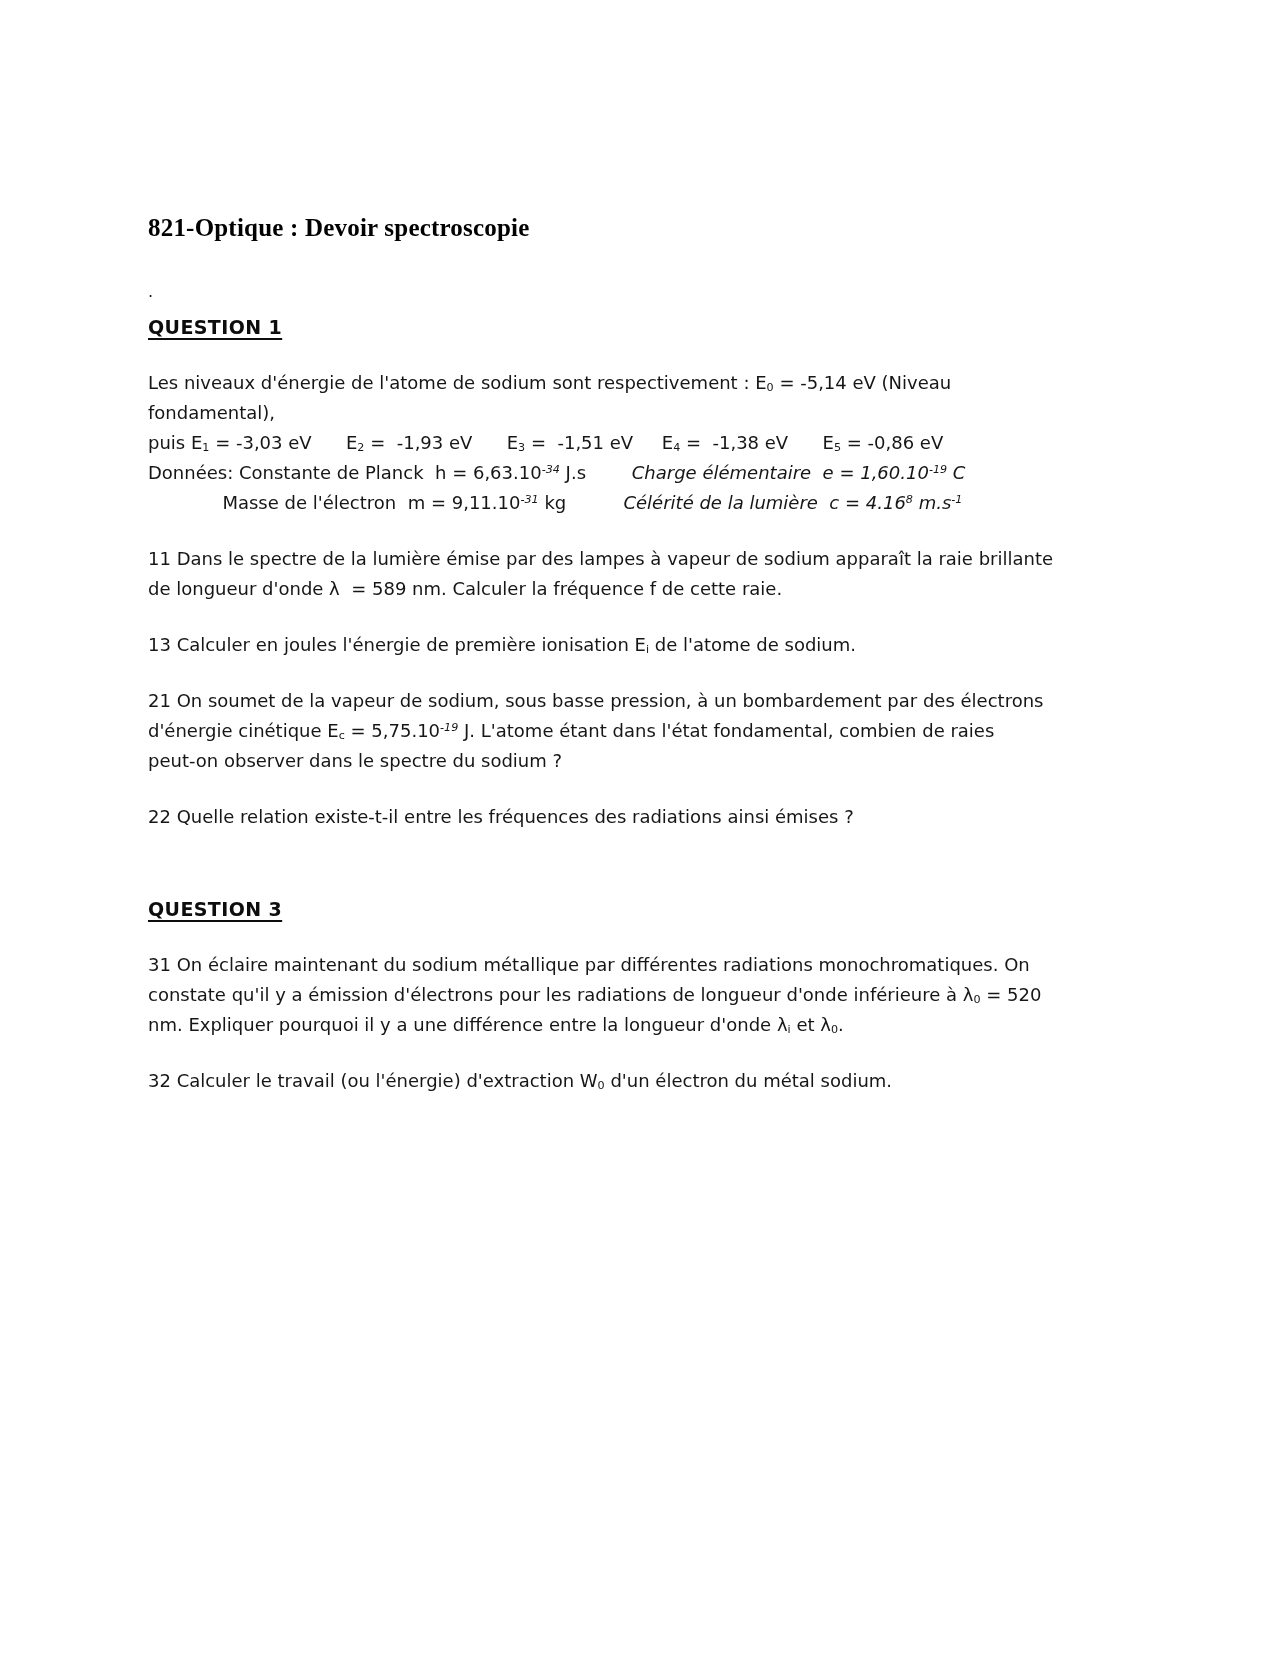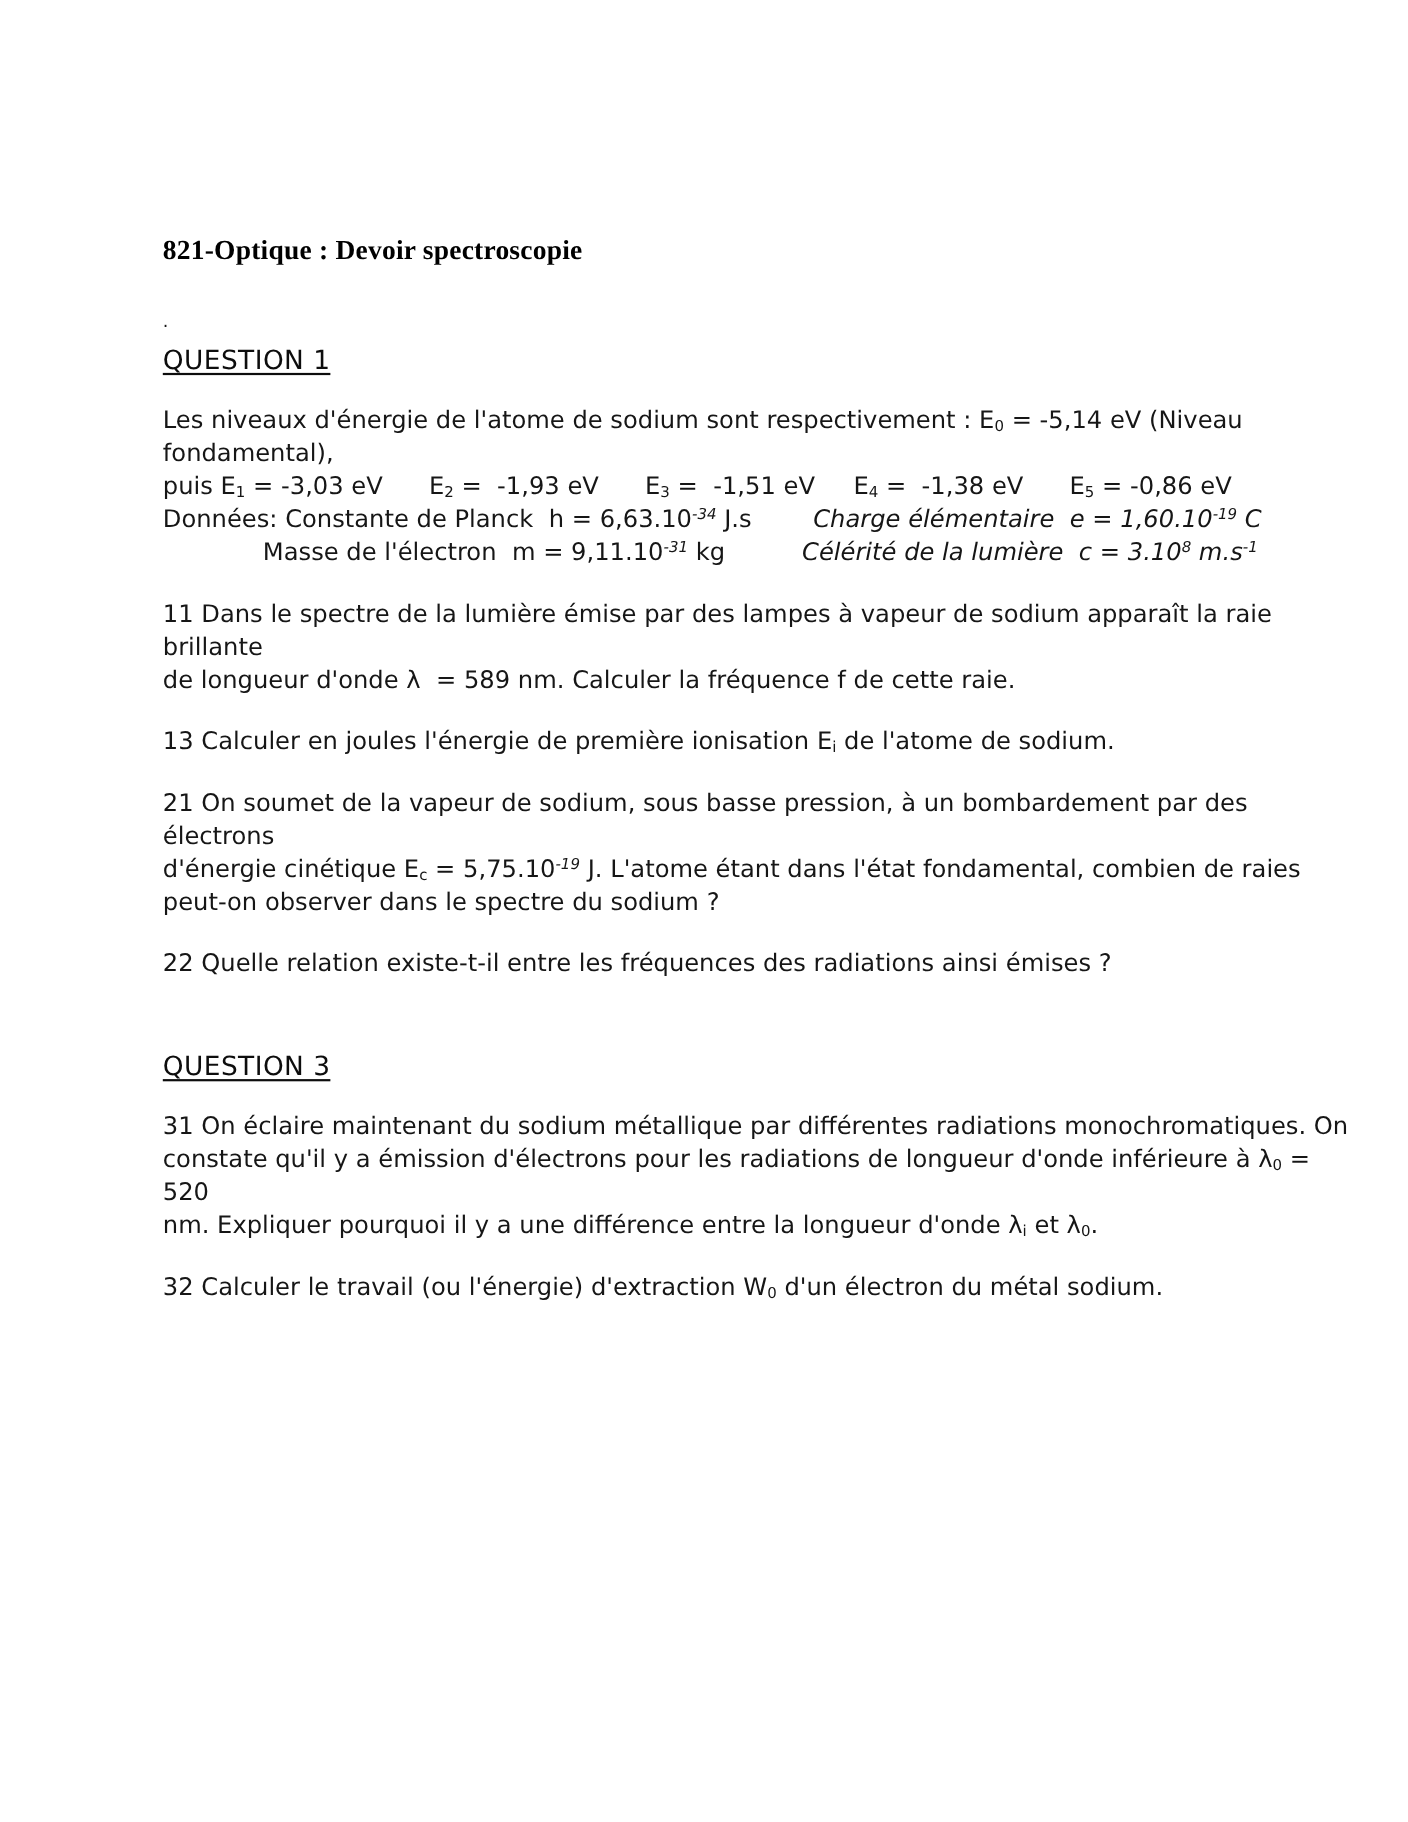--- a/index.html
+++ b/index.html
@@ -26,33 +26,33 @@
     color: #000000;
     letter-spacing: 0.2px;
   }
   p.dot-line {
     margin-top: 38px;
     font-size: 16px;
     line-height: 20px;
     color: #161616;
   }
   h2.q-heading {
-    font-size: 24px;
+    font-size: 19px;
     line-height: 30px;
-    font-weight: 400;
+    font-weight: 700;
     letter-spacing: 0.4px;
     color: #0d0d0d;
     text-decoration: underline;
     text-decoration-thickness: 1.5px;
     text-underline-offset: 4px;
     margin-top: 62px;
   }
   h2.q-heading.first { margin-top: 10px; }
   p.body-par {
-    font-size: 22px;
+    font-size: 18px;
     line-height: 30px;
     margin-top: 26px;
     white-space: pre-wrap;
     color: #161616;
     max-width: 1086px;
   }
   p.body-par sub, p.body-par sup {
     font-size: 0.62em;
     line-height: 0;
   }
@@ -68,21 +68,21 @@
   <h1 class="doc-title">821-Optique : Devoir spectroscopie</h1>
 
   <p class="dot-line">.</p>
 
   <section>
     <h2 class="q-heading first">QUESTION 1</h2>
     <p class="body-par">Les niveaux d'énergie de l'atome de sodium sont respectivement : E<sub>0</sub> = -5,14 eV (Niveau
 fondamental),
 puis E<sub>1</sub> = -3,03 eV      E<sub>2</sub> =  -1,93 eV      E<sub>3</sub> =  -1,51 eV     E<sub>4</sub> =  -1,38 eV      E<sub>5</sub> = -0,86 eV
 Données: Constante de Planck  h = 6,63.10<sup>-34</sup> J.s        <span class="it">Charge élémentaire  e = 1,60.10</span><sup class="it">-19</sup><span class="it"> C</span>
-             Masse de l'électron  m = 9,11.10<sup>-31</sup> kg          <span class="it">Célérité de la lumière  c = 3.10</span><sup class="it">8</sup><span class="it"> m.s</span><sup class="it">-1</sup></p>
+             Masse de l'électron  m = 9,11.10<sup>-31</sup> kg          <span class="it">Célérité de la lumière  c = 4.16</span><sup class="it">8</sup><span class="it"> m.s</span><sup class="it">-1</sup></p>
     <p class="body-par">11 Dans le spectre de la lumière émise par des lampes à vapeur de sodium apparaît la raie brillante
 de longueur d'onde λ  = 589 nm. Calculer la fréquence f de cette raie.</p>
     <p class="body-par">13 Calculer en joules l'énergie de première ionisation E<sub>i</sub> de l'atome de sodium.</p>
   </section>
 
   <section>
     <p class="body-par">21 On soumet de la vapeur de sodium, sous basse pression, à un bombardement par des électrons
 d'énergie cinétique E<sub>c</sub> = 5,75.10<sup>-19</sup> J. L'atome étant dans l'état fondamental, combien de raies
 peut-on observer dans le spectre du sodium ?</p>
     <p class="body-par">22 Quelle relation existe-t-il entre les fréquences des radiations ainsi émises ?</p>

